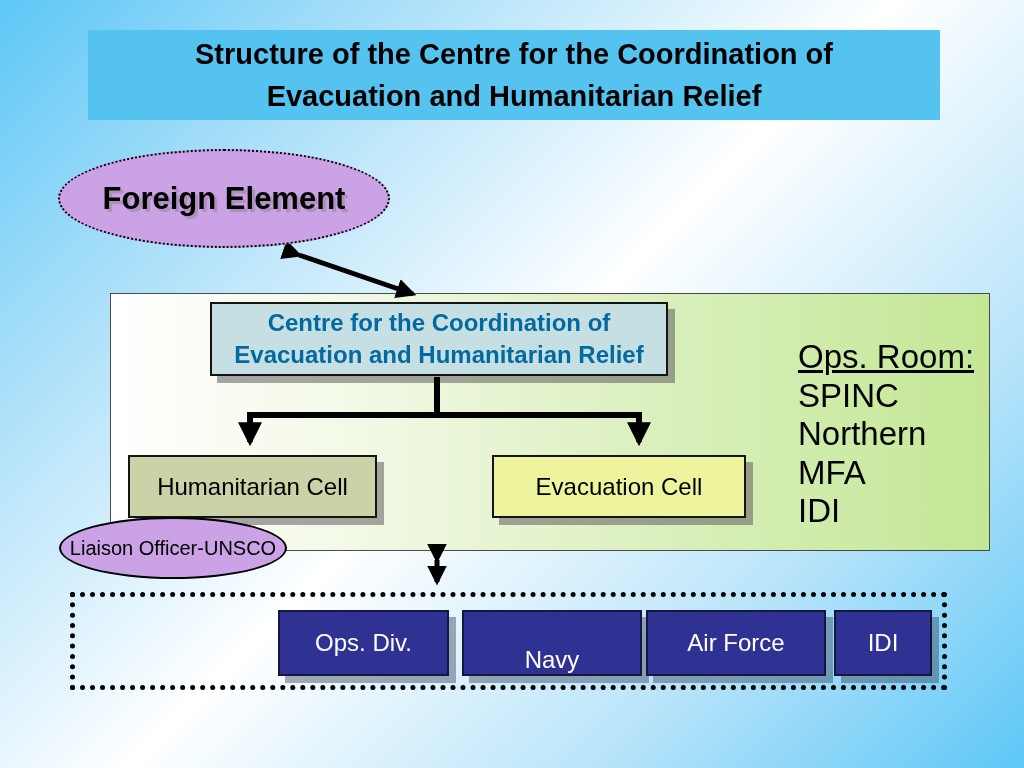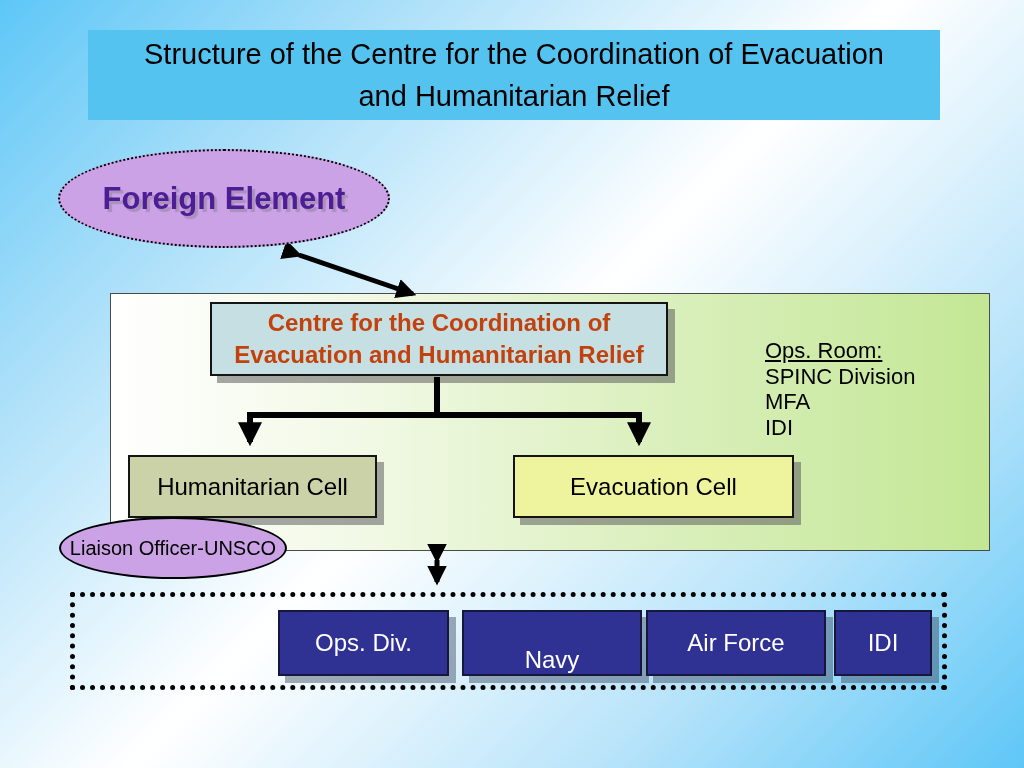--- a/index.html
+++ b/index.html
@@ -14,35 +14,35 @@
   }
 
   
   .title-bar {
     position: absolute; left: 88px; top: 30px; width: 852px; height: 90px;
     background: #55c3f0;
     display: flex; align-items: center; justify-content: center;
   }
   .title-bar .title-text {
     max-width: 768px;
-    font-size: 29px; font-weight: normal; color: #000;
+    font-size: 29px; font-weight: bold; color: #000;
     text-align: center; line-height: 1.45; letter-spacing: 0px;
   }
 
   
   .foreign-ellipse {
     position: absolute; left: 58px; top: 149px; width: 332px; height: 99px;
     background: #cba2e6;
     border: 2px dotted #000;
     border-radius: 50%;
     display: flex; align-items: center; justify-content: center;
     z-index: 7;
   }
   .foreign-ellipse .label {
-    font-size: 31px; font-weight: bold; color: #4c1d95;
+    font-size: 31px; font-weight: bold; color: #000000;
     text-shadow: 3px 3px 1px rgba(120,120,120,0.40);
   }
 
   
   .green-panel {
     position: absolute; left: 110px; top: 293px; width: 880px; height: 258px;
     background: linear-gradient(to right, #ffffff 0%, #f2f9e6 28%, #dcf0c0 60%, #c3e795 100%);
     border: 1px solid #4a4a4a;
     z-index: 1;
   }
@@ -53,36 +53,36 @@
     border: 2px solid #141414;
     box-shadow: 7px 7px 0 rgba(95,95,95,0.55);
     display: flex; align-items: center; justify-content: center;
     text-align: center;
     z-index: 4;
   }
   .centre-box {
     left: 210px; top: 302px; width: 458px; height: 74px;
     background: #c5dfe2;
   }
-  .centre-box .label { font-size: 24px; font-weight: bold; color: #c2410c; line-height: 1.35; padding: 0 4px; }
+  .centre-box .label { font-size: 24px; font-weight: bold; color: #0369a1; line-height: 1.35; padding: 0 4px; }
 
   .humanitarian-box {
     left: 128px; top: 455px; width: 249px; height: 63px;
     background: #ccd2a8;
   }
   .evacuation-box {
-    left: 513px; top: 455px; width: 281px; height: 63px;
+    left: 492px; top: 455px; width: 254px; height: 63px;
     background: #eef39d;
   }
   .cell-label { font-size: 24px; color: #000; }
 
   
   .ops-room {
-    position: absolute; left: 765px; top: 338px; width: 190px;
-    z-index: 4; color: #000; font-size: 22px; line-height: 1.17;
+    position: absolute; left: 798px; top: 338px; width: 190px;
+    z-index: 4; color: #000; font-size: 33px; line-height: 1.17;
   }
   .ops-room .ops-heading { text-decoration: underline; }
 
   
   .liaison-ellipse {
     position: absolute; left: 59px; top: 517px; width: 228px; height: 62px;
     background: #cba2e6;
     border: 2px solid #000;
     border-radius: 50%;
     display: flex; align-items: center; justify-content: center;
@@ -133,21 +133,21 @@
   </div>
 
   <div class="green-panel"></div>
 
   <div class="proc-box centre-box">
     <span class="label">Centre for the Coordination of Evacuation and Humanitarian Relief</span>
   </div>
 
   <div class="ops-room">
     <div class="ops-heading">Ops. Room:</div>
-    <div>SPINC Division</div>
+    <div>SPINC Northern</div>
     <div>MFA</div>
     <div>IDI</div>
   </div>
 
   <div class="proc-box humanitarian-box">
     <span class="cell-label">Humanitarian Cell</span>
   </div>
   <div class="proc-box evacuation-box">
     <span class="cell-label">Evacuation Cell</span>
   </div>

